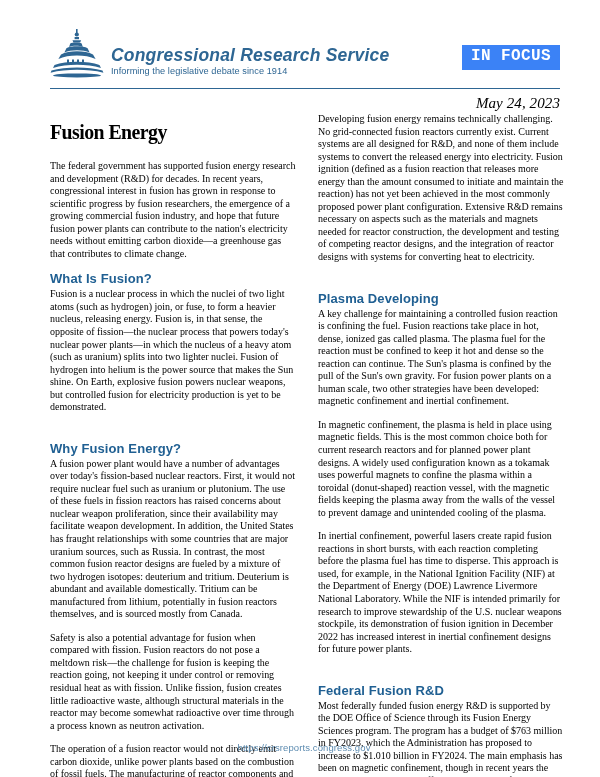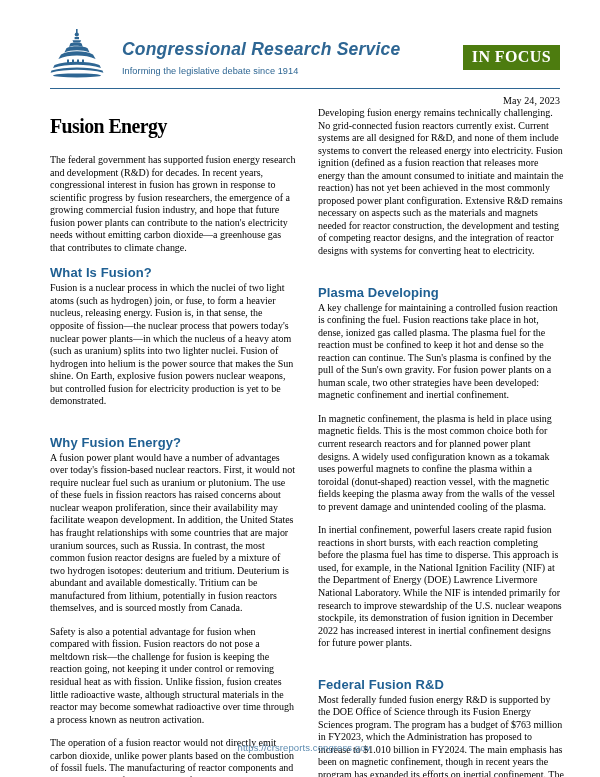--- a/index.html
+++ b/index.html
@@ -26,21 +26,21 @@
   
   .masthead {
     display: flex;
     align-items: flex-start;
     justify-content: space-between;
     height: 52px;
   }
   .brand {
     display: flex;
     align-items: flex-end;
-    gap: 18px;
+    gap: 7px;
   }
   .capitol-logo {
     width: 54px;
     height: 50px;
     flex: 0 0 auto;
     display: block;
   }
   .wordmark-block {
     padding-bottom: 2px;
   }
@@ -52,47 +52,48 @@
     letter-spacing: 0.2px;
     color: #2E6693;
     line-height: 1.05;
     white-space: nowrap;
   }
   .tagline {
     font-family: "Liberation Sans", sans-serif;
     font-size: 9.2px;
     color: #2E6693;
     letter-spacing: 0.05px;
-    margin-top: 8px;
+    margin-top: 2px;
     white-space: nowrap;
   }
   .infocus-badge {
-    background: #4d7c0f;
+    background: #3b82f6;
     color: #ffffff;
-    font-family: Liberation Serif, serif;
+    font-family: Liberation Mono, monospace;
     font-weight: bold;
     font-size: 16px;
     letter-spacing: 0.4px;
     padding: 3px 9px 4px 9px;
     margin-top: 17px;
     line-height: 1.1;
     white-space: nowrap;
   }
   .header-rule {
     border: 0;
     border-top: 1.4px solid #2E6693;
     margin: 8px 0 0 0;
   }
 
   
   .doc-date {
     text-align: right;
-    font-size: 10px;
+    font-size: 15px;
     margin-top: 6px;
     letter-spacing: 0.1px;
+    font-style: italic;
   }
   .doc-title {
     font-family: "Liberation Serif", serif;
     font-weight: bold;
     font-size: 22px;
     letter-spacing: -0.6px;
     margin: 7px 0 0 0;
     transform: scaleX(0.90);
     transform-origin: left center;
   }

